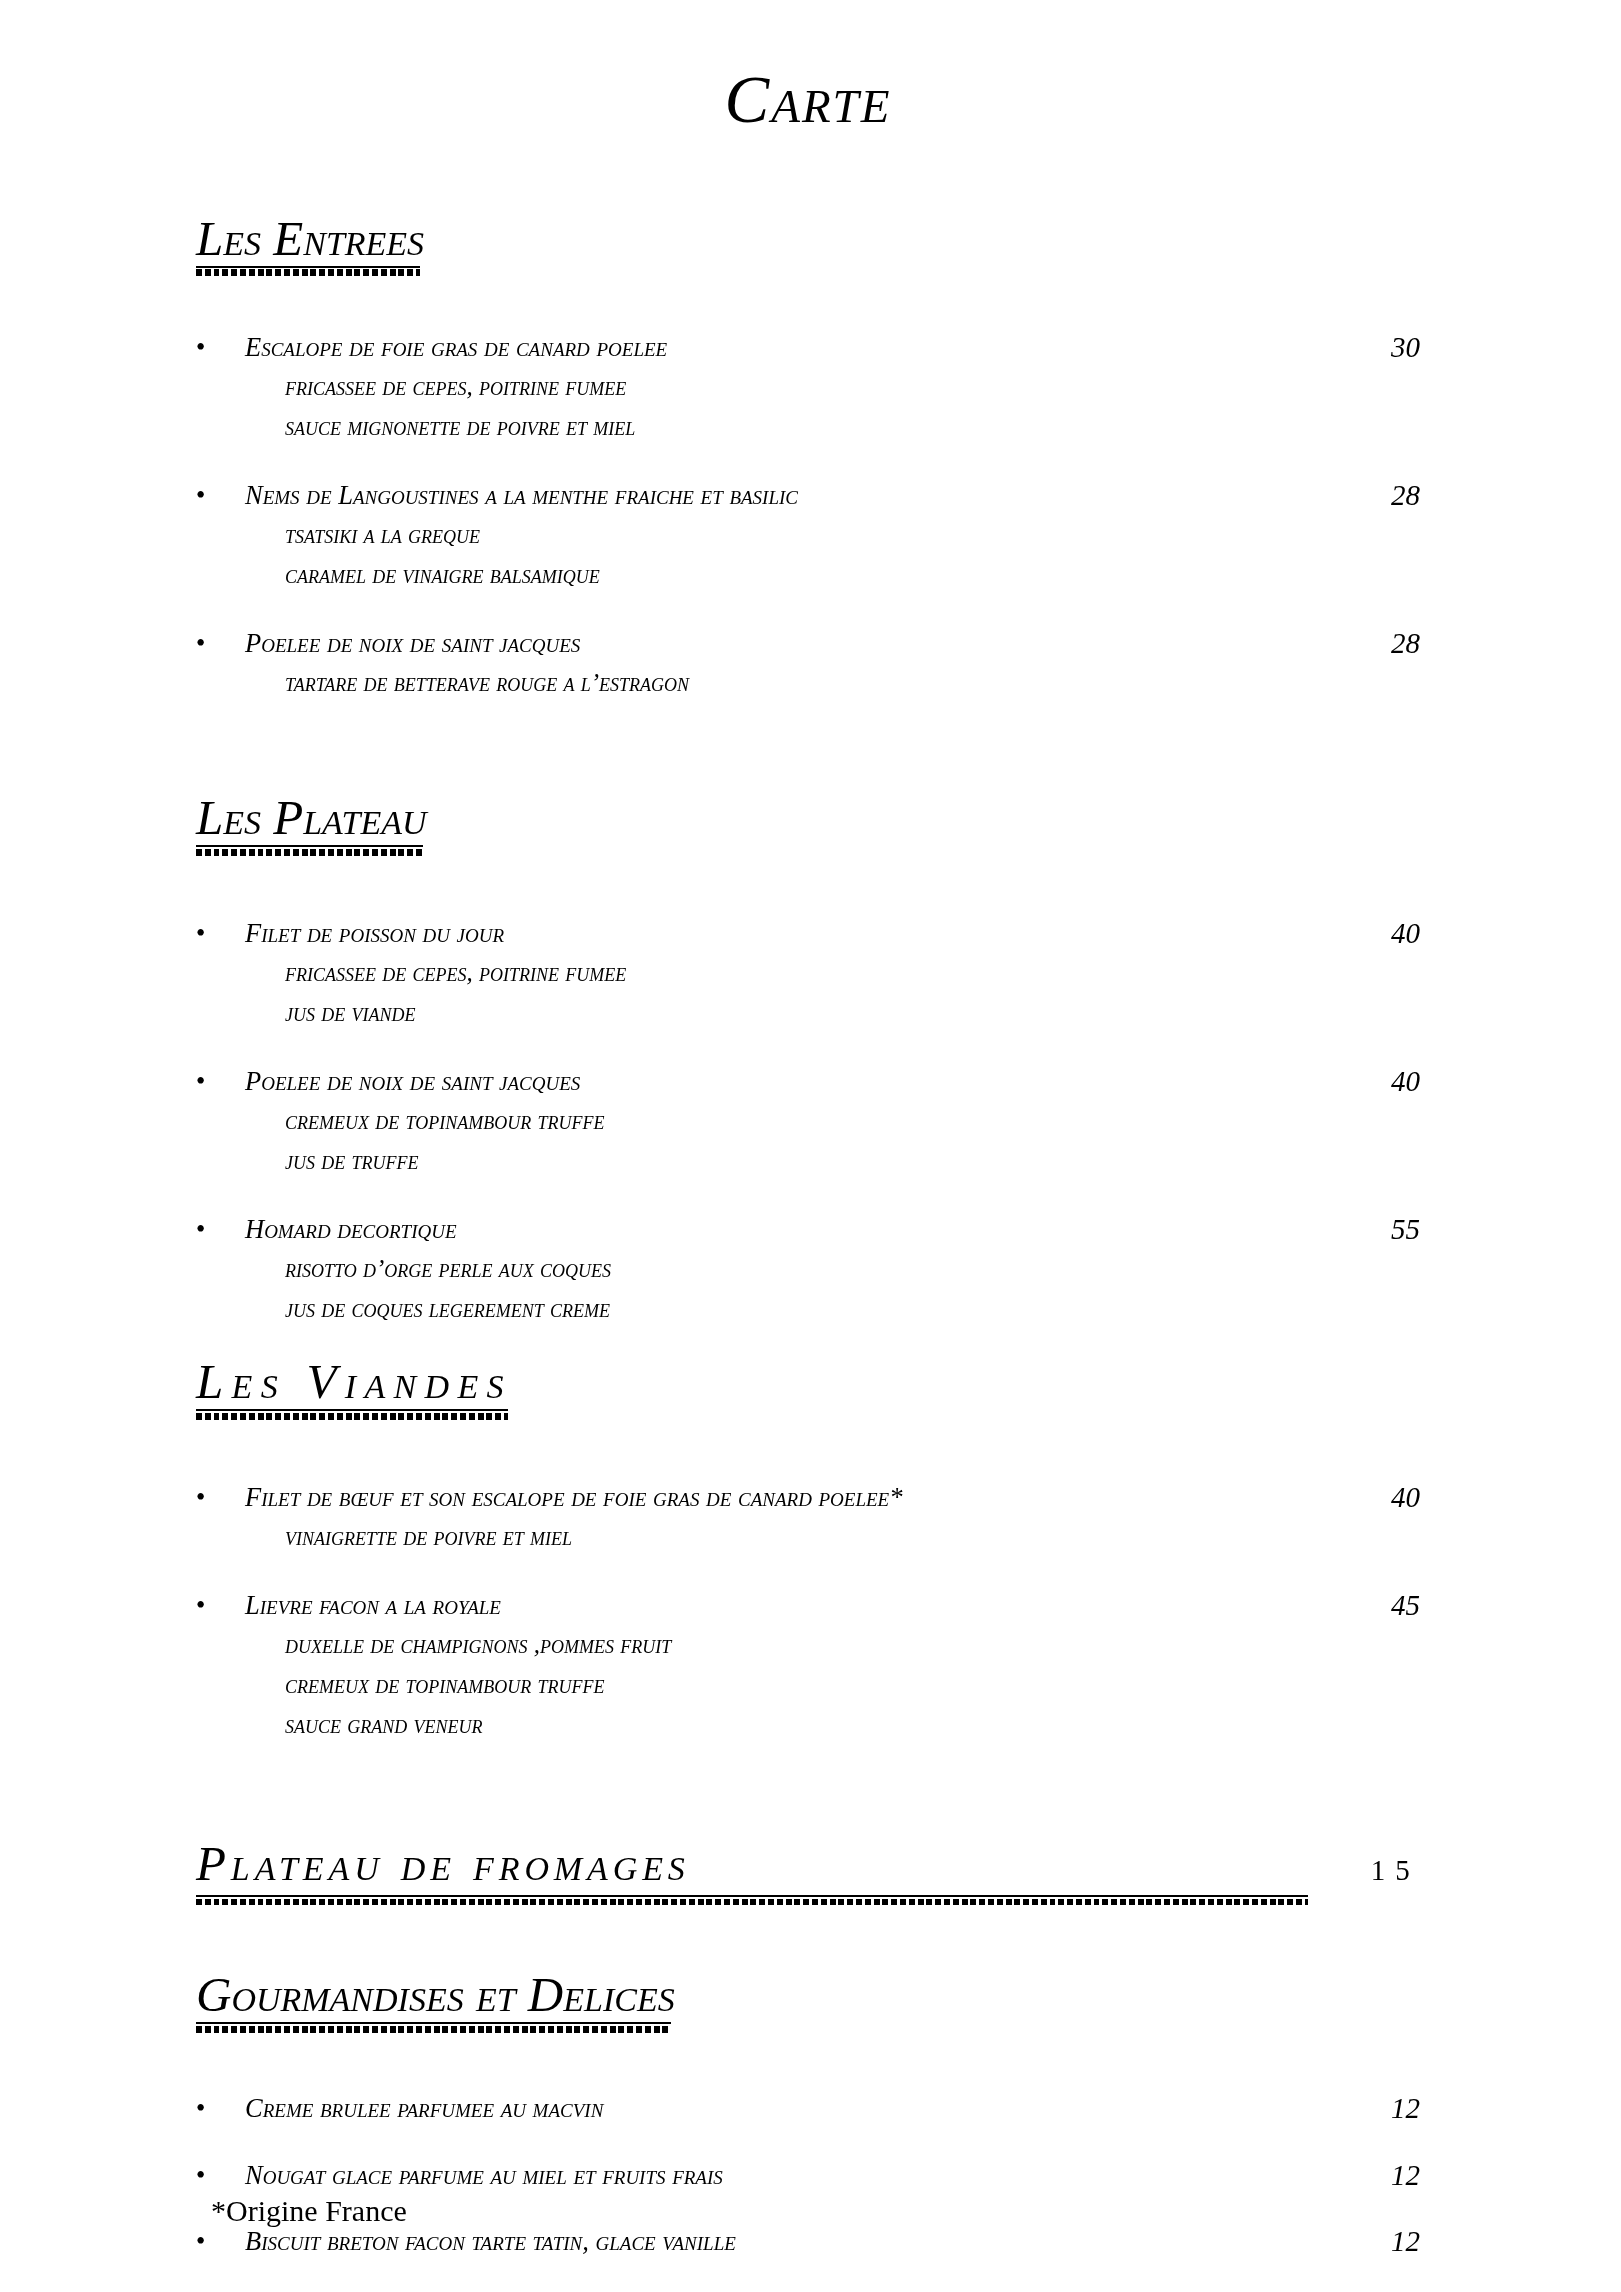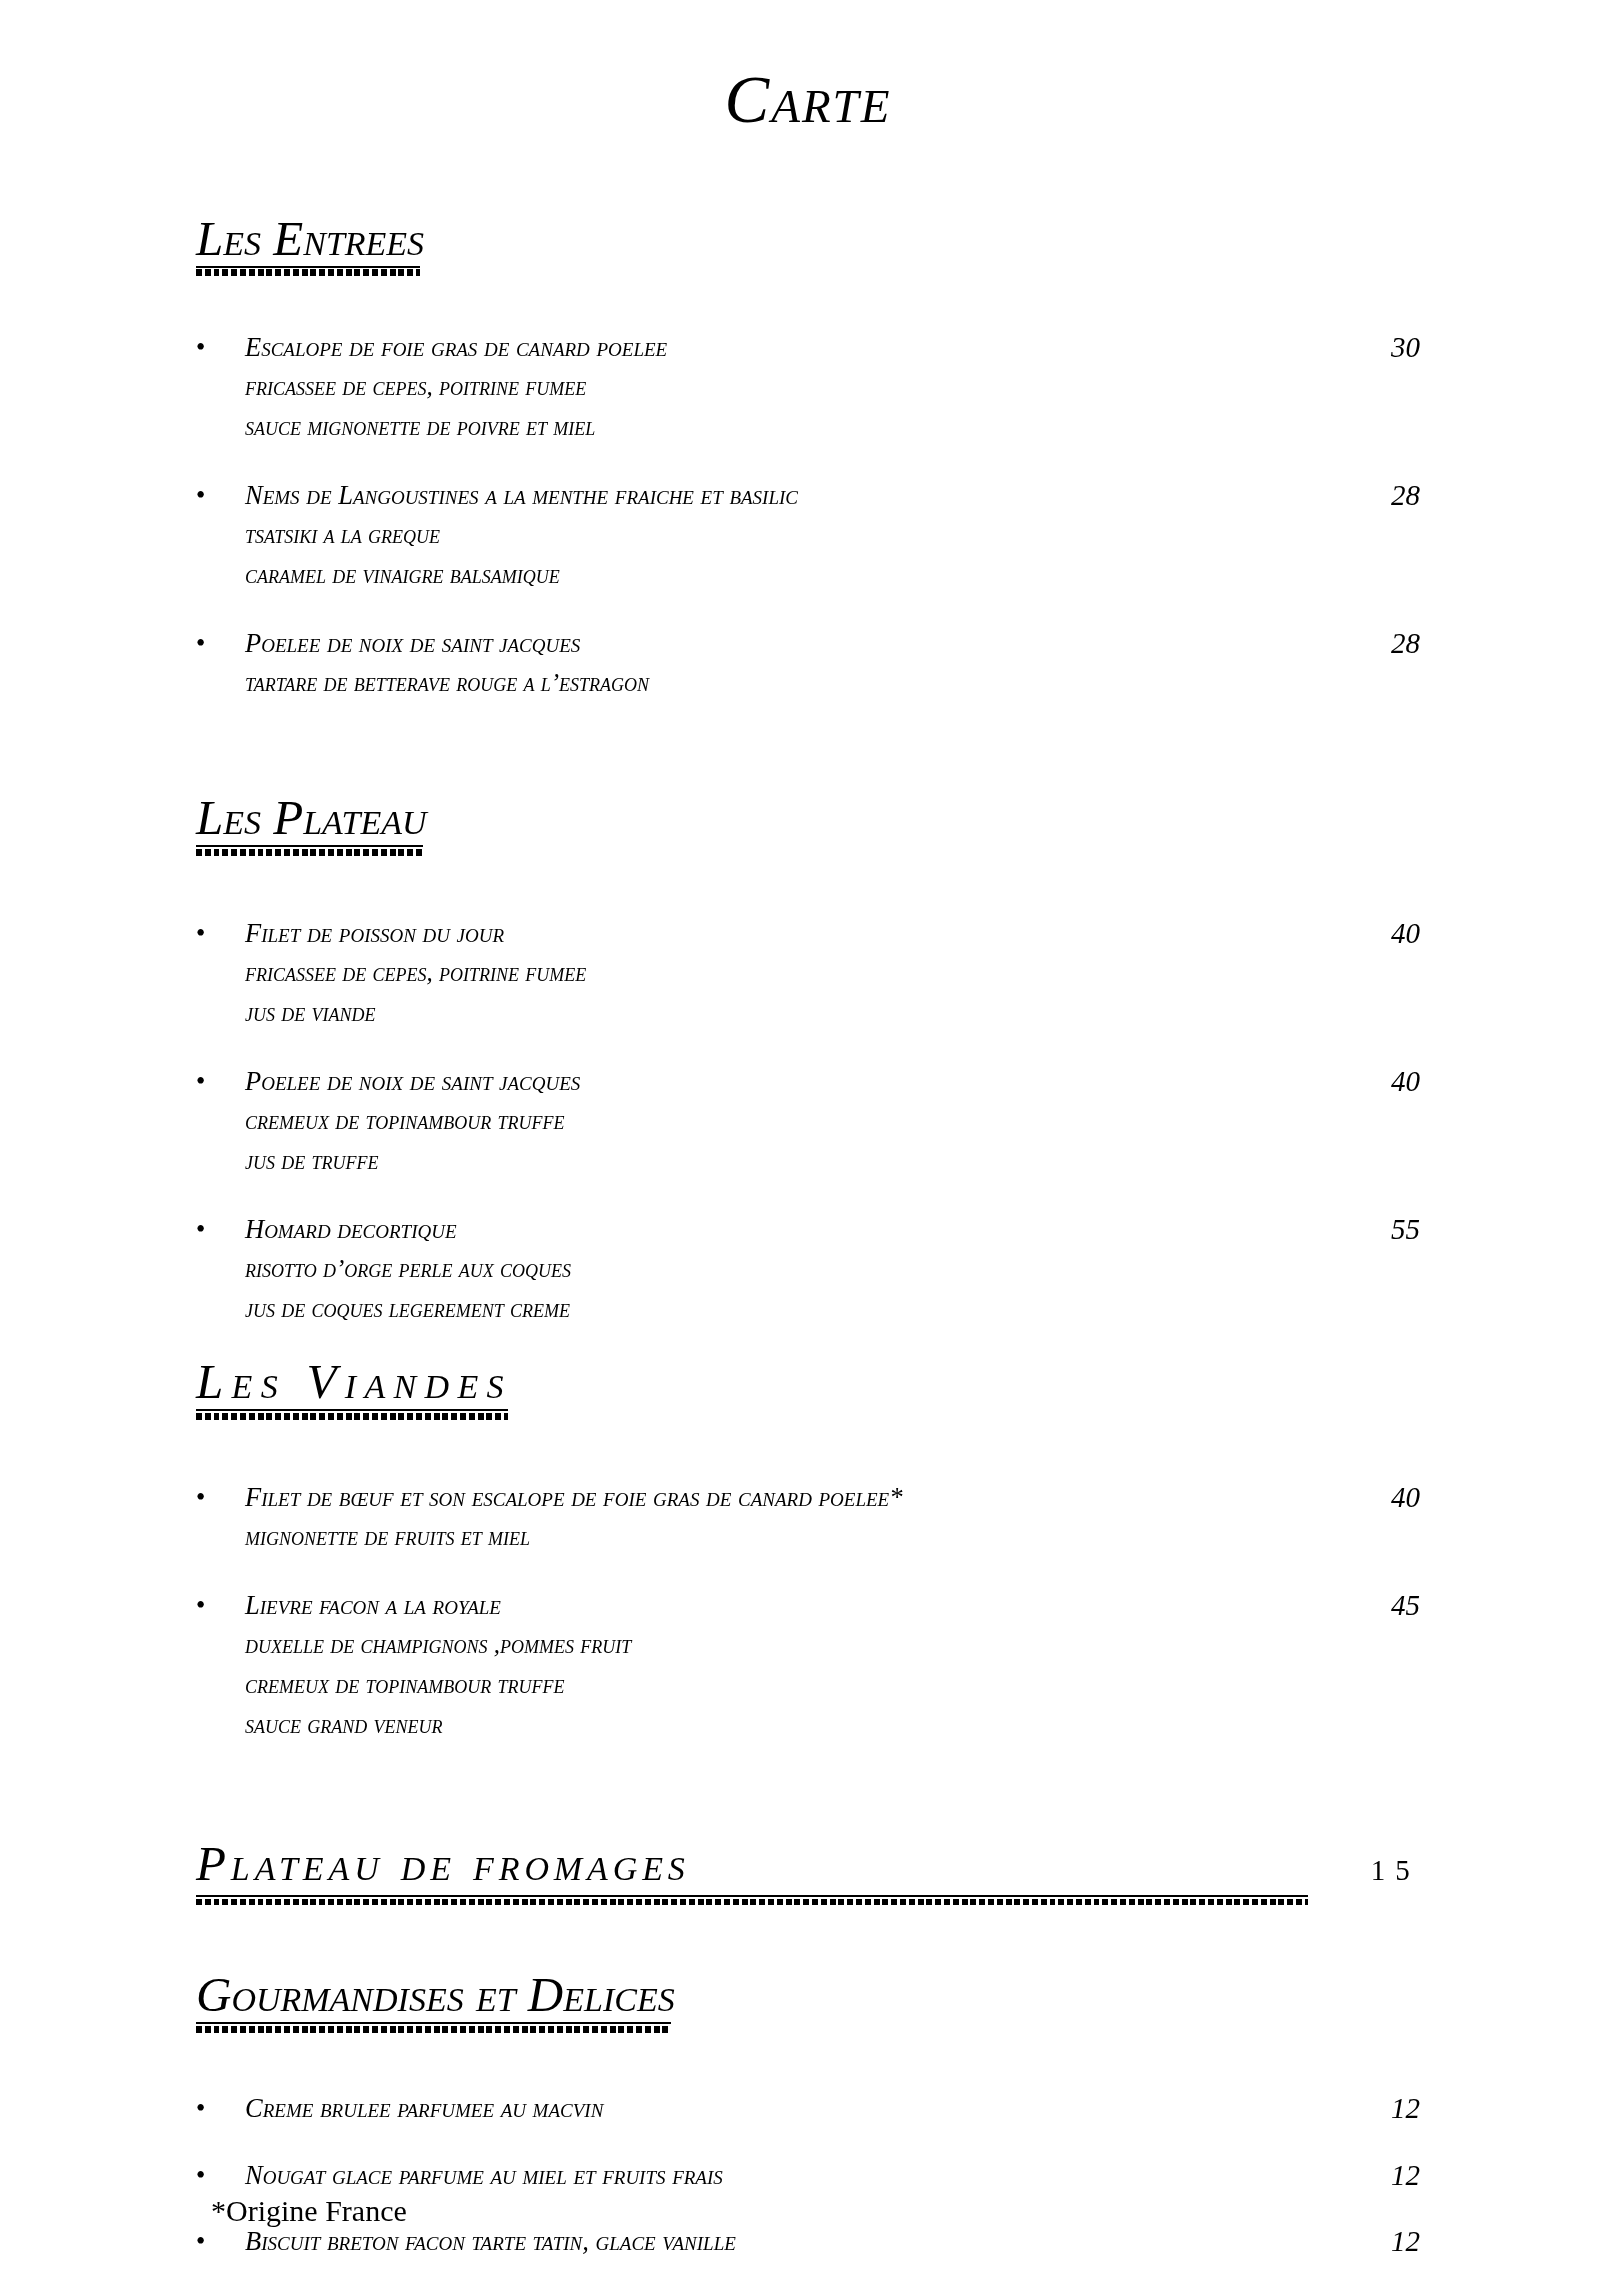--- a/index.html
+++ b/index.html
@@ -80,21 +80,21 @@
     line-height: 40px;
     font-style: normal;
   }
   .dish {
     flex: 1 1 auto;
     font-style: italic;
     font-variant: small-caps;
     line-height: 40px;
   }
   .dish-name { font-size: 26.5px; }
-  .dish-detail { font-size: 25px; }
+  .dish-detail { font-size: 25px; margin-left: 40px; }
   .dish-price {
     flex: 0 0 88px;
     width: 88px;
     text-align: right;
     font-style: italic;
     font-size: 29px;
     line-height: 40px;
   }
   .dessert-item { margin-bottom: 26.5px; }
 
@@ -207,21 +207,21 @@
   <section class="section-viandes">
     <div class="section-heading-wrap">
       <h2 class="section-heading spaced">Les Viandes</h2>
     </div>
     <div class="section-items">
 
       <div class="menu-item">
         <span class="bullet">•</span>
         <div class="dish">
           <div class="dish-name">Filet de bœuf et son escalope de foie gras de canard poelee*</div>
-          <div class="dish-detail">mignonette de fruits et miel</div>
+          <div class="dish-detail">vinaigrette de poivre et miel</div>
         </div>
         <span class="dish-price">40</span>
       </div>
 
       <div class="menu-item">
         <span class="bullet">•</span>
         <div class="dish">
           <div class="dish-name">Lievre facon a la royale</div>
           <div class="dish-detail">duxelle de champignons ,pommes fruit</div>
           <div class="dish-detail">cremeux de topinambour truffe</div>

